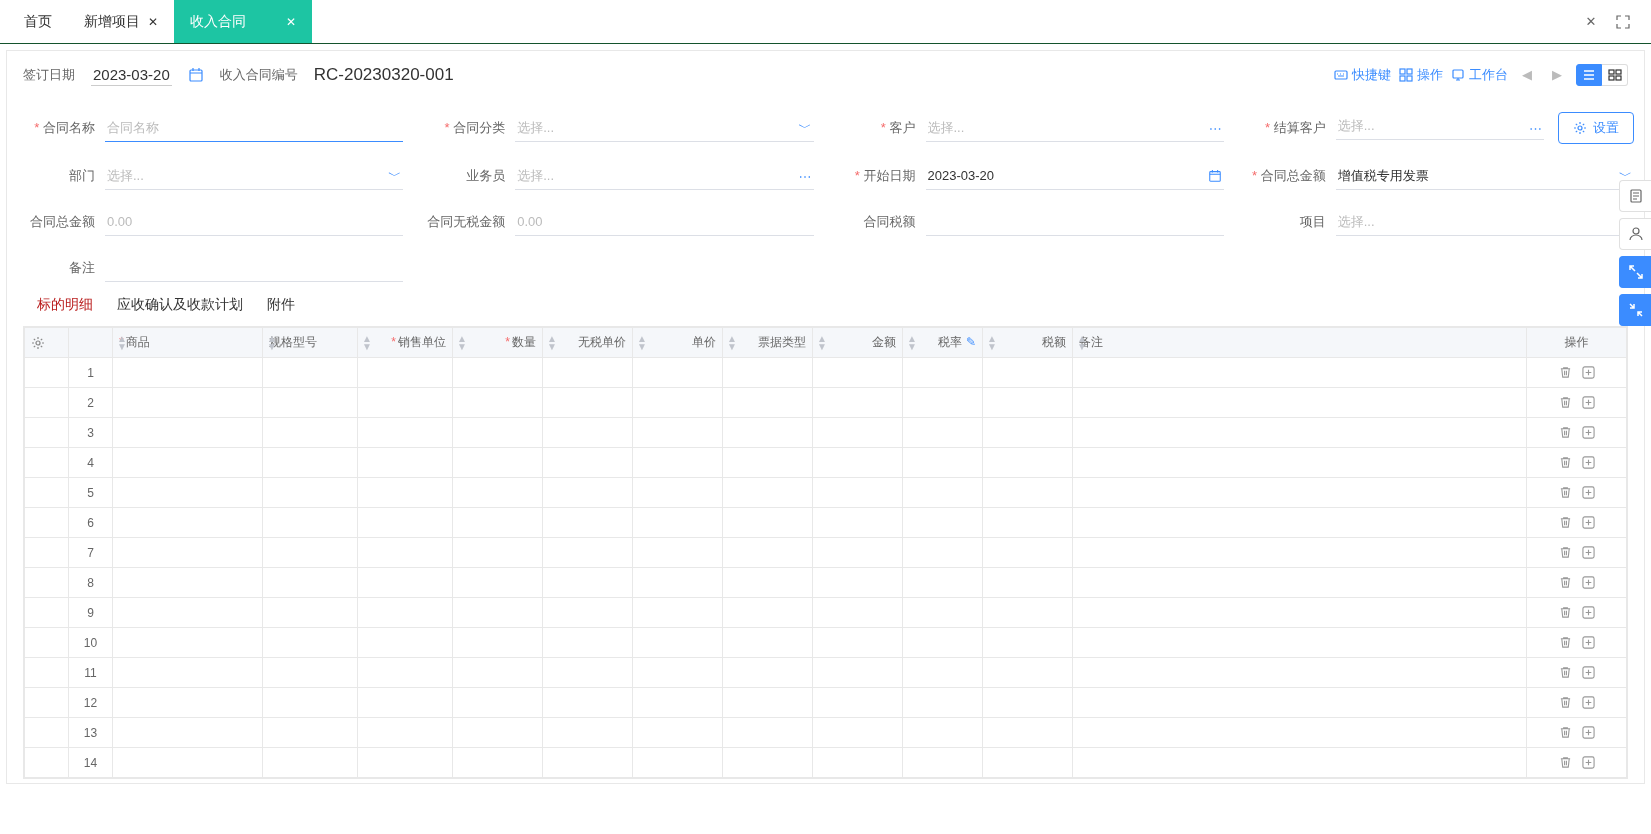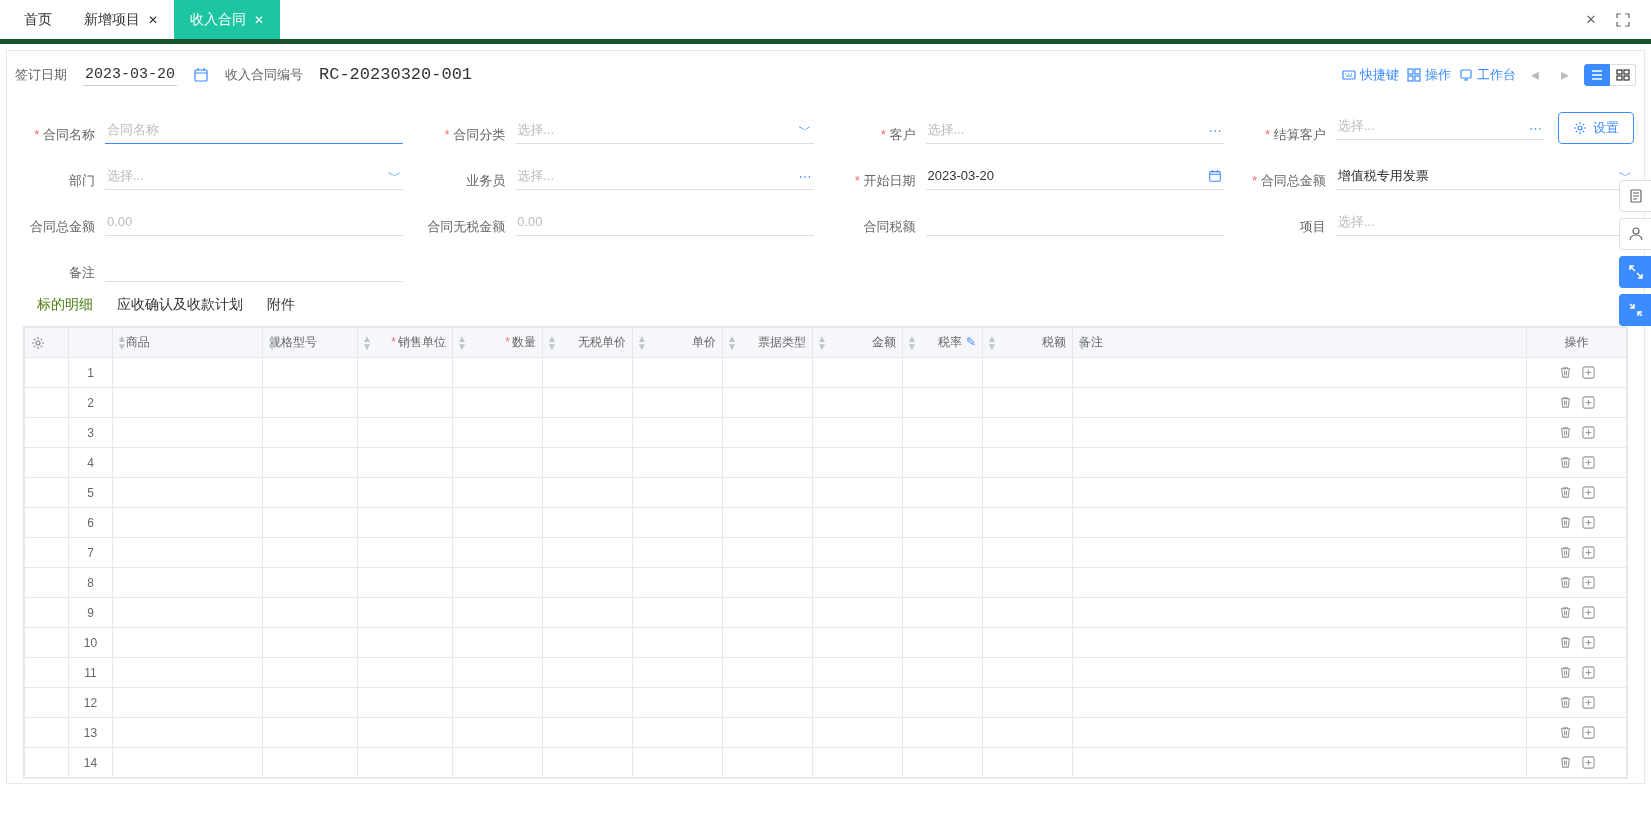--- a/index.html
+++ b/index.html
@@ -1,56 +1,56 @@
 <!DOCTYPE html>
 <html><head>
 <meta charset="utf-8">
 <style>
 * { box-sizing: border-box; margin: 0; padding: 0; }
 body { font-family: "Microsoft YaHei", Arial, sans-serif; font-size: 13px; color: #333; background: #f5f5f5; overflow: hidden; }
 .page { display: flex; flex-direction: column; height: 834px; width: 1651px; background: #fff; }
 
 
-.tabbar { display: flex; align-items: center; height: 44px; border-bottom: 5px solid #14532d; padding: 0 8px; position: relative; }
+.tabbar { display: flex; align-items: center; height: 44px; border-bottom: 1px solid #14532d; padding: 0 8px; position: relative; }
 .tab { display: flex; align-items: center; padding: 0 16px; height: 100%; cursor: pointer; font-size: 14px; color: #333; }
-.tab.active { background: #1dc5a3; color: #fff; }
+.tab.active { background: #1dc5a3; color: #fff; gap: 32px; }
 .tab .close { margin-left: 8px; font-size: 12px; }
 .tabbar-right { margin-left: auto; display: flex; align-items: center; gap: 8px; padding-right: 8px; }
 .icon-btn { width: 24px; height: 24px; display: flex; align-items: center; justify-content: center; cursor: pointer; color: #666; }
 
 
-.infobar { display: flex; align-items: center; height: 48px; padding: 0 8px; border-bottom: 1px solid #e8e8e8; gap: 16px; background:#fff; margin:6px 6px 0 6px; border:1px solid #e8e8e8; border-bottom:none;font-family:Liberation Mono, monospace;}
+.infobar { display: flex; align-items: center; height: 48px; padding: 0 16px; border-bottom: 1px solid #e8e8e8; gap: 16px; background:#fff; margin:6px 6px 0 6px; border:1px solid #e8e8e8; border-bottom:none;}
 .infobar .lbl { color: #666; font-size:13px;}
 .infobar .val { font-size: 15px; color:#333; border-bottom:1px solid #ccc; padding:2px 2px;}
 .infobar-right { margin-left: auto; display: flex; align-items: center; gap: 8px; }
 .link { color: #3b8cff; cursor: pointer; display:flex; align-items:center; gap:4px; font-size:13px;}
 .viewbtn { width:26px; height:22px; border:1px solid #ddd; display:flex; align-items:center; justify-content:center; cursor:pointer; border-radius:3px;}
 .viewbtn.active{ background:#3b8cff; color:#fff; border-color:#3b8cff;}
 .viewbtns{display:flex;}
 .viewbtns .viewbtn:first-child{border-top-right-radius:0;border-bottom-right-radius:0;}
 .viewbtns .viewbtn:last-child{border-top-left-radius:0;border-bottom-left-radius:0;border-left:none;}
 .arrow-btn{width:22px;height:22px;display:flex;align-items:center;justify-content:center;color:#bbb;cursor:pointer;}
 
 
 .formwrap{margin:0 6px; border:1px solid #e8e8e8; border-top:none; padding:14px 10px 4px 10px; background:#fff;}
 .form { display: grid; grid-template-columns: repeat(4, 1fr); column-gap: 24px; row-gap: 18px; }
-.field { display: flex; align-items: flex-end; }
+.field { display: flex; align-items: center; }
 .field-label { width: 88px; text-align: right; padding-right: 10px; color: #666; font-size: 13px; white-space:nowrap;}
 .required::before { content: "* "; color: #f56c6c; }
 .field-input { flex: 1; position: relative; }
 .input { width: 100%; height: 28px; border: none; border-bottom: 1px solid #dcdfe6; padding: 0 24px 0 2px; font-size: 13px; color: #333; background: transparent; }
 .input.active-underline { border-bottom-color: #3b8cff; }
 .input::placeholder { color: #bbb; }
 .input-icon { position: absolute; right: 2px; top: 50%; transform: translateY(-50%); color: #3b8cff; cursor: pointer; }
 .settings-btn { height: 32px; padding: 0 14px; border: 1px solid #3b8cff; border-radius: 4px; background: #fff; color: #3b8cff; cursor: pointer; display:flex; align-items:center; gap:6px; font-size:13px; margin-left:auto;}
 
 
 .subtabs { display: flex; gap: 24px; padding: 14px 20px 8px 20px; }
 .subtab { cursor: pointer; font-size: 14px; color: #333; padding-bottom:4px;}
-.subtab.active { color: #4d7c0f; font-weight:500;text-align:center;}
+.subtab.active { color: #b91c1c; font-weight:500;text-align:center;}
 
 
 .tablewrap{margin:0 6px; border:1px solid #e8e8e8; background:#fff;}
 .table { width: 100%; border-collapse: collapse; table-layout: fixed; }
 .table th, .table td { border: 1px solid #e8e8e8; height: 30px; font-size: 12px; padding: 0 6px; }
 .table th { background: #f5f7fa; color: #666; font-weight: normal; text-align: right; position:relative;}
 .table th.left{text-align:left;}
 .table td { text-align: center; }
 .table td.rownum { text-align:center; color:#666; background:#fff;}
 .col-gear { width: 44px; text-align:center !important;}

